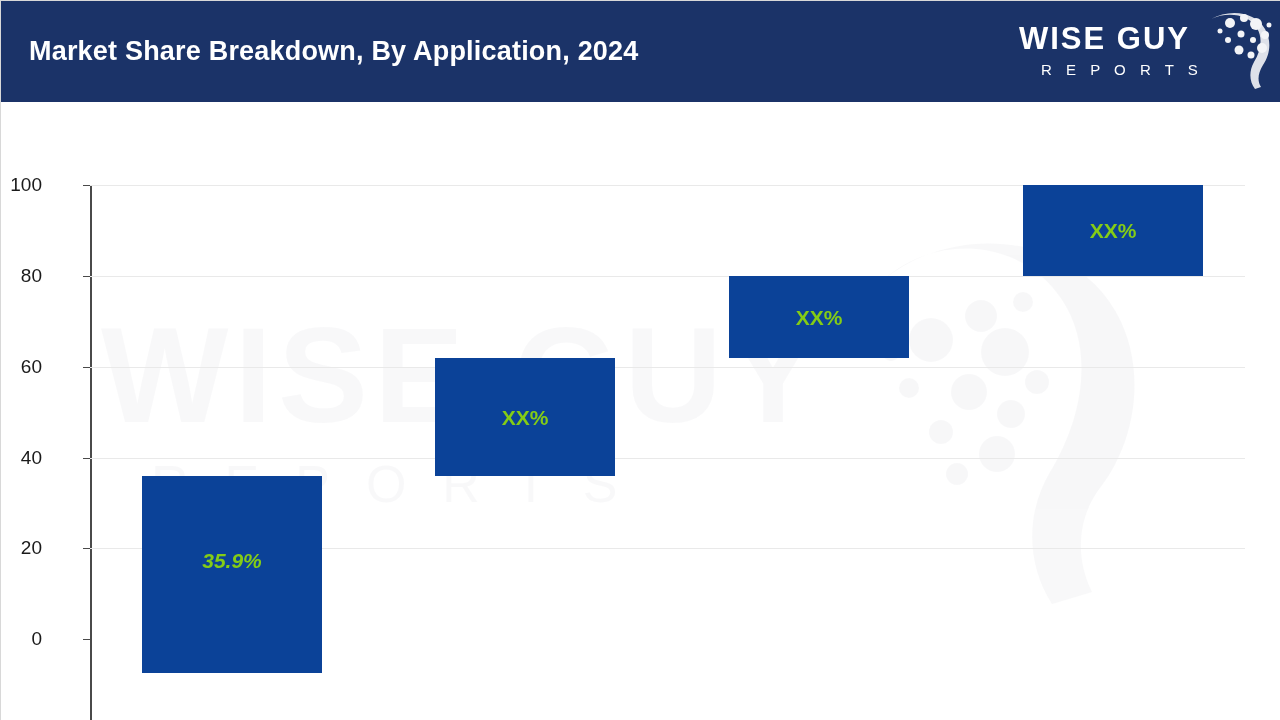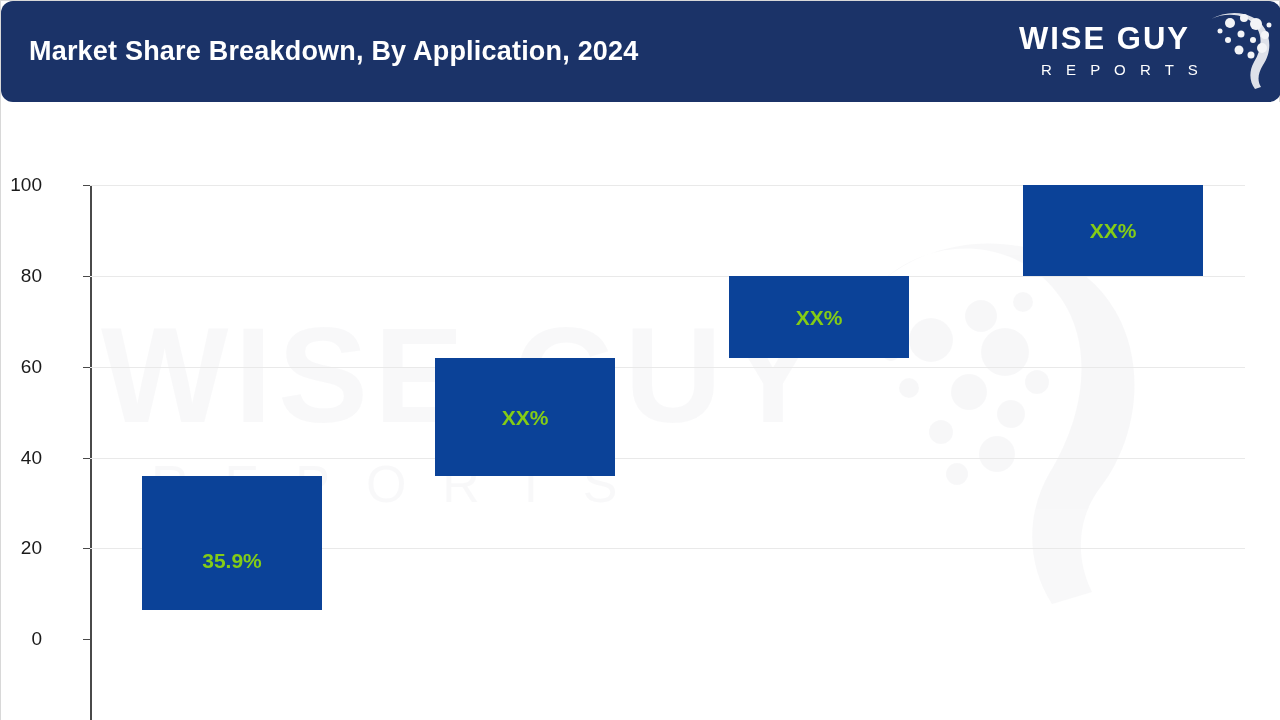--- a/index.html
+++ b/index.html
@@ -24,21 +24,20 @@
   
   #header {
     position: absolute;
     left: 0;
     top: 0;
     width: 1280px;
     height: 101px;
     background: #1b3368;
     display: flex;
     align-items: center;
-    border-radius: 12px;
   }
   #header-title {
     color: #ffffff;
     font-size: 27px;
     font-weight: bold;
     margin-left: 28px;
     letter-spacing: 0.2px;
     white-space: nowrap;
   }
   #logo {
@@ -191,21 +190,21 @@
       <div class="tick-mark" style="top:363.3px;"></div>
       <div class="tick-mark" style="top:454.2px;"></div>
 
       <div class="ytick-label" style="top:0px;">100</div>
       <div class="ytick-label" style="top:90.8px;">80</div>
       <div class="ytick-label" style="top:181.7px;">60</div>
       <div class="ytick-label" style="top:272.5px;">40</div>
       <div class="ytick-label" style="top:363.3px;">20</div>
       <div class="ytick-label" style="top:454.2px;">0</div>
 
-      <div class="bar" style="left:52px; width:180px; top:291.1px; height:134px;">
+      <div class="bar" style="left:52px; width:180px; top:291.1px; height:197px;font-style:italic;">
         <div class="bar-label" style="top:73px;">35.9%</div>
       </div>
 
       <div class="bar" style="left:345px; width:180px; top:172.6px; height:118.6px;">
         <div class="bar-label" style="top:48px;">XX%</div>
       </div>
 
       <div class="bar" style="left:639px; width:180px; top:90.8px; height:81.8px;">
         <div class="bar-label" style="top:30px;">XX%</div>
       </div>

